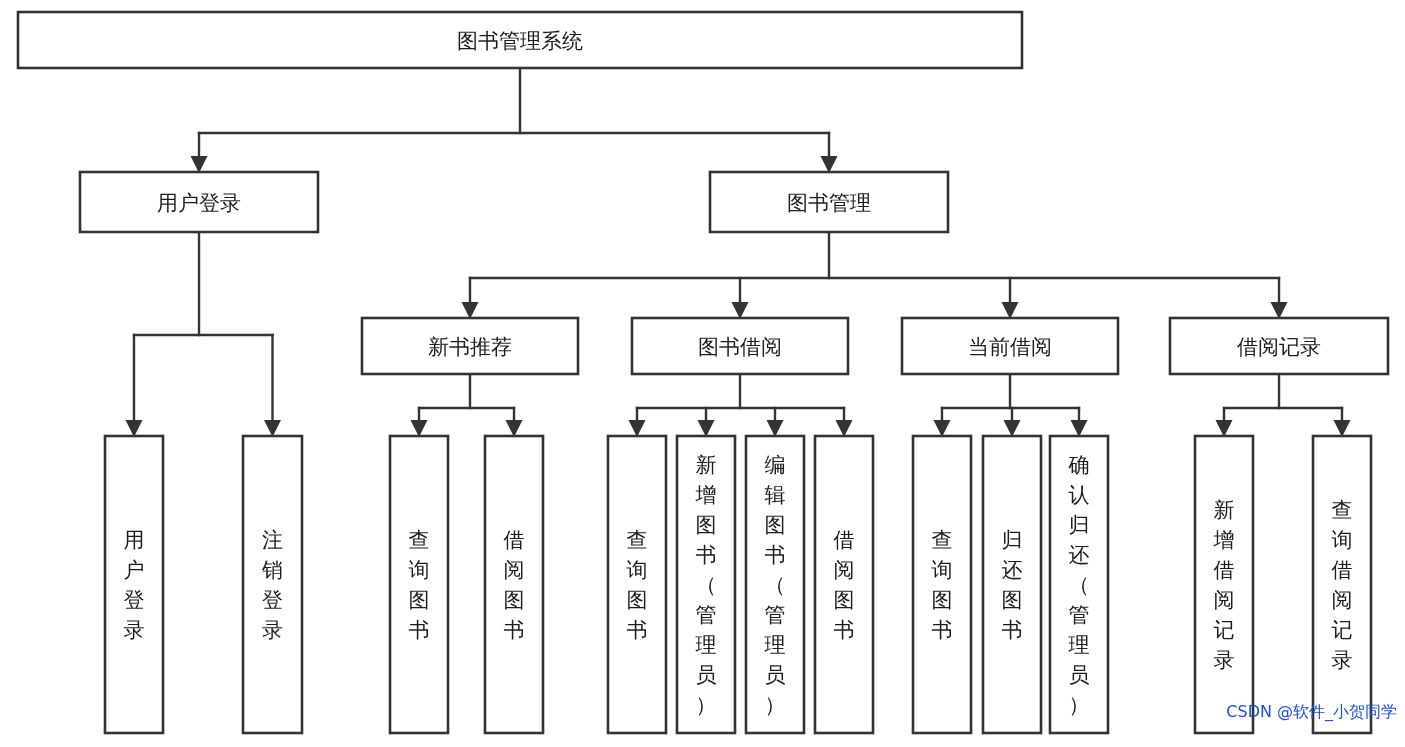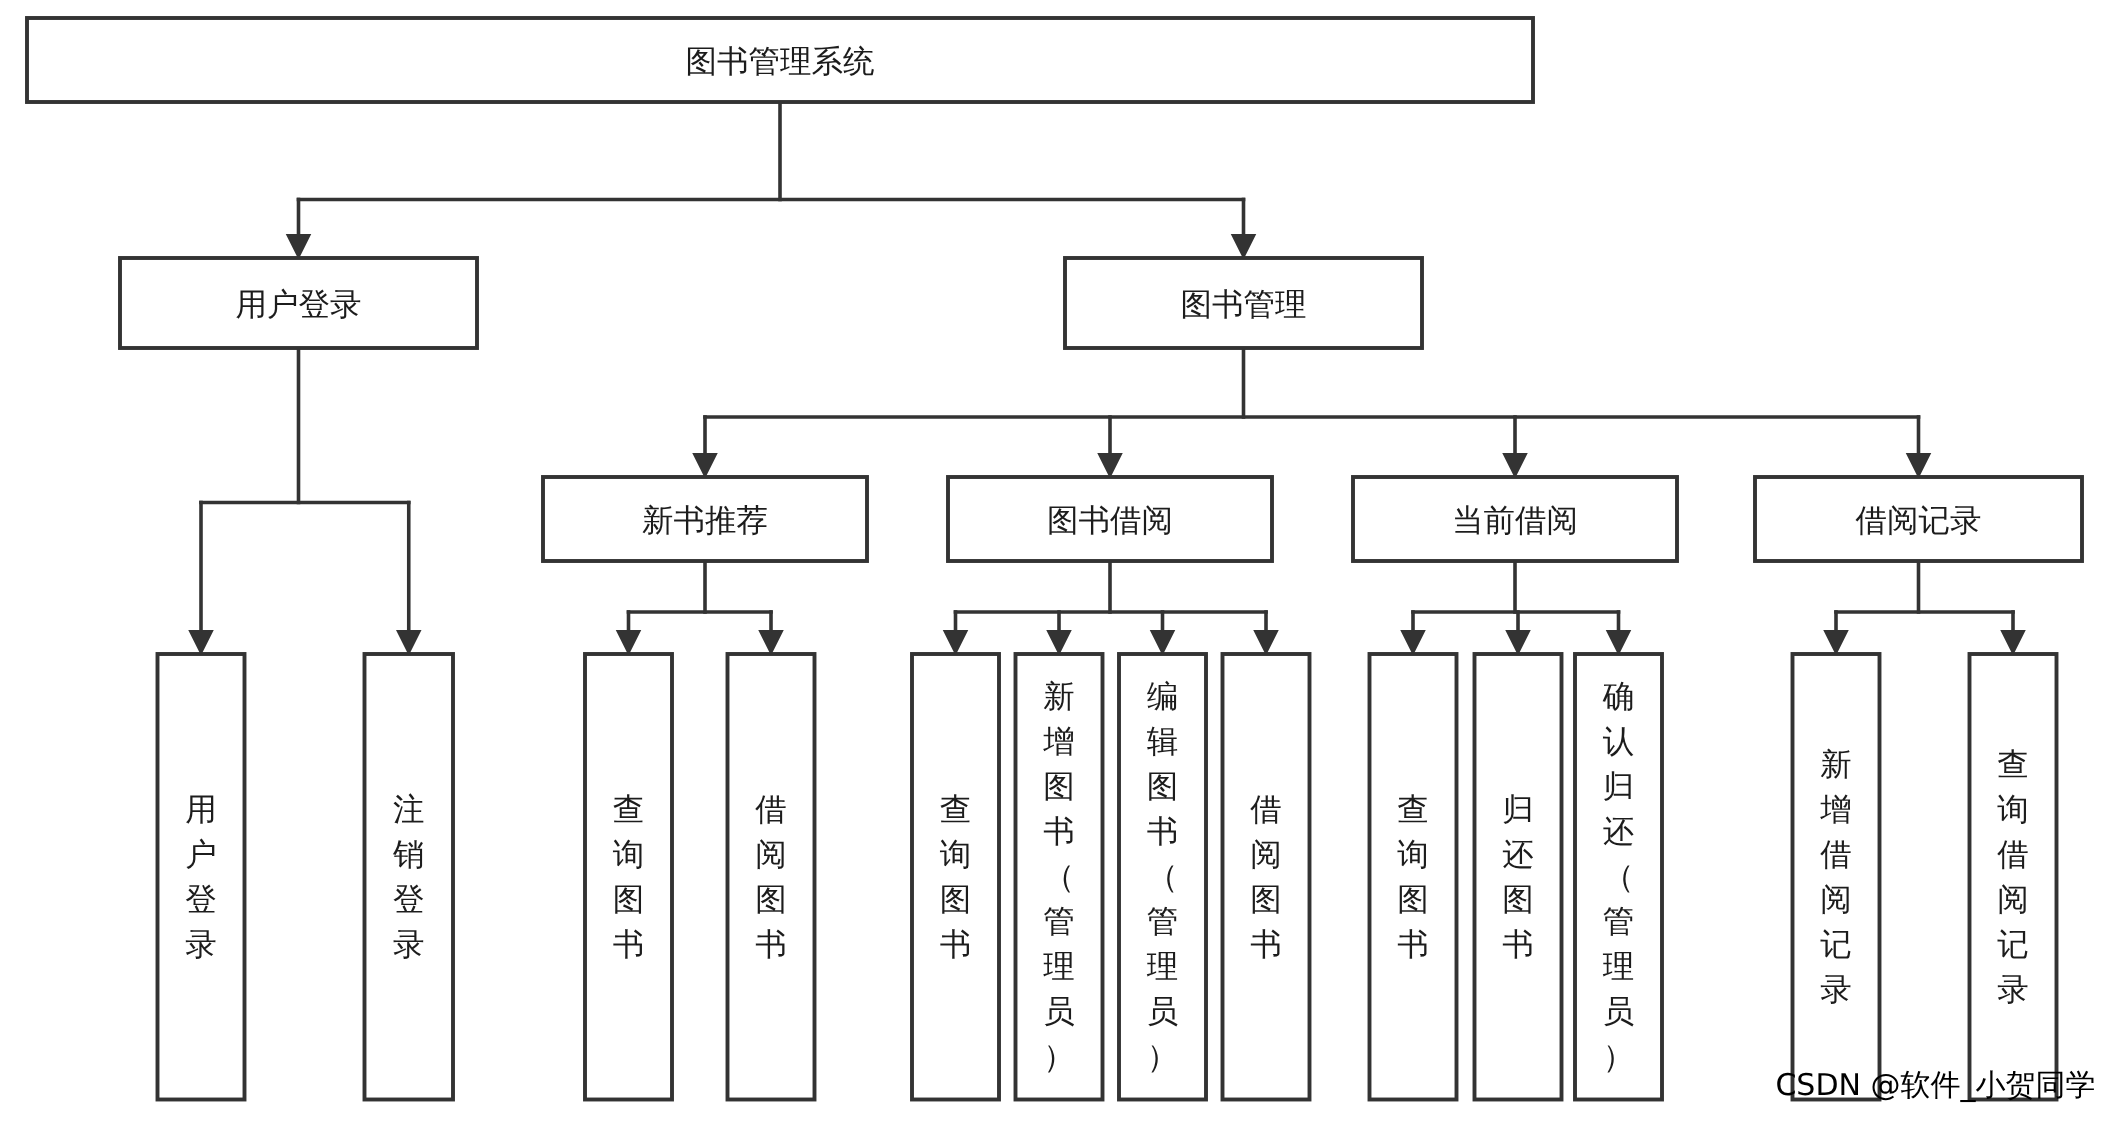--- a/index.html
+++ b/index.html
@@ -46,24 +46,24 @@
     fill: #1c1c1c;
     text-anchor: middle;
     dominant-baseline: central;
   }
   .node-label-h {
     font-size: 21px;
   }
   .watermark {
     position: absolute;
     right: 8px;
-    bottom: 10px;
+    bottom: 24px;
     font-family: "DejaVu Sans", "Liberation Sans", sans-serif;
-    font-size: 20px;
-    color: #000000;
+    font-size: 16px;
+    color: #1d4ed8;
     white-space: nowrap;
     pointer-events: none;
     user-select: none;
   }
 </style>
 </head>
 <body>
 
 <svg id="diagram-root" viewBox="0 0 1405 747" width="1405" height="747" xmlns="http://www.w3.org/2000/svg">
   <g id="edges-layer">

